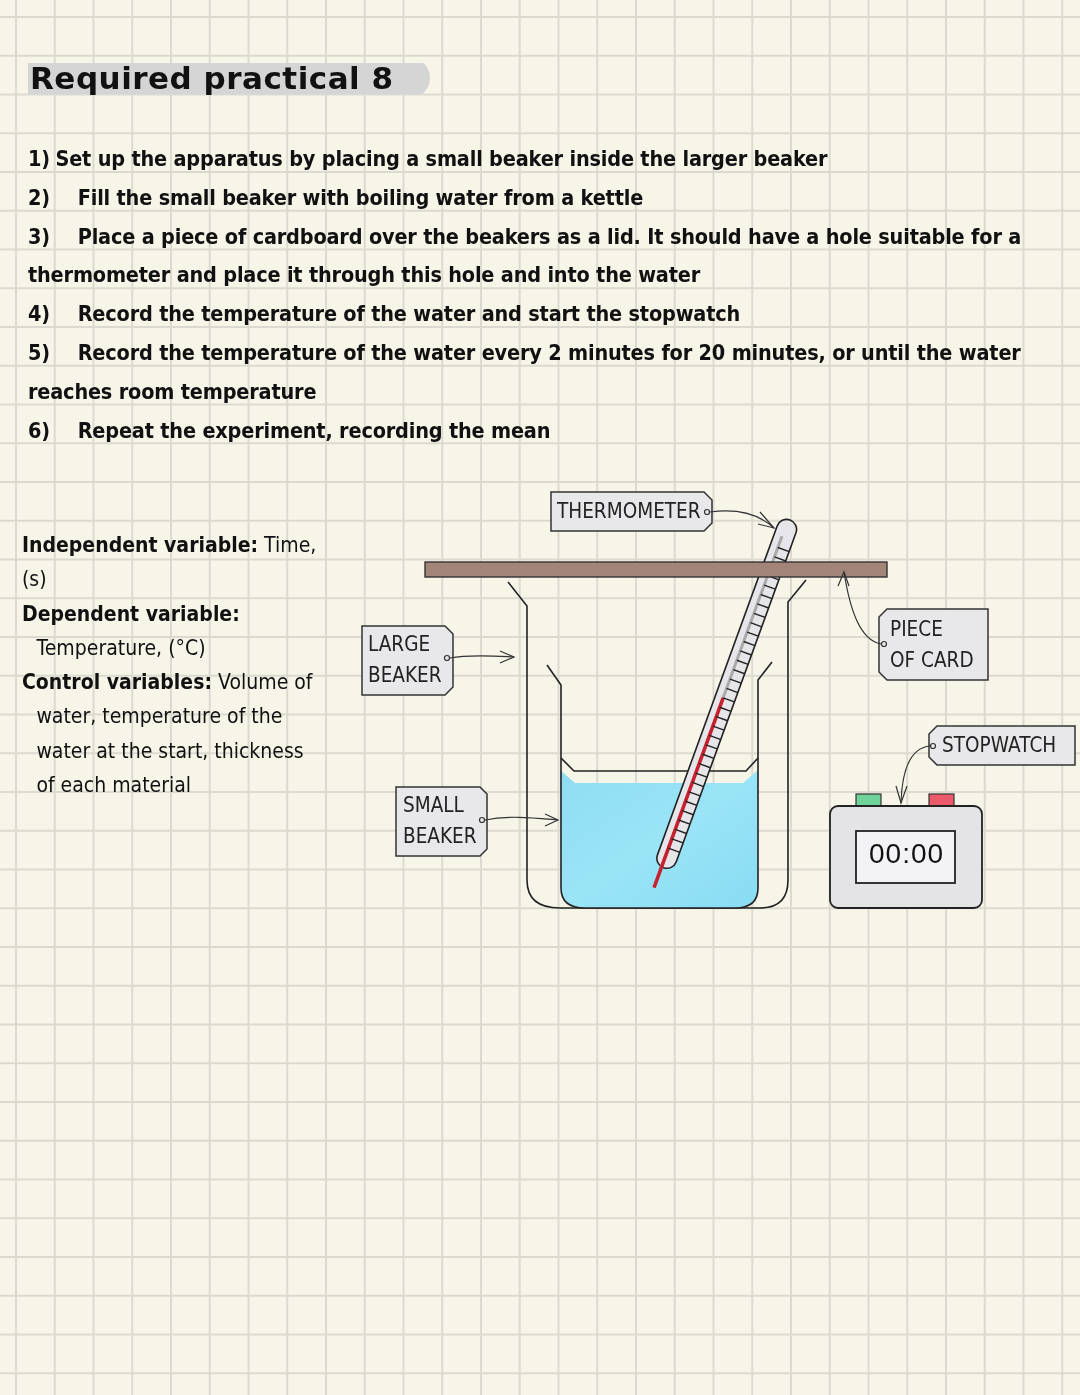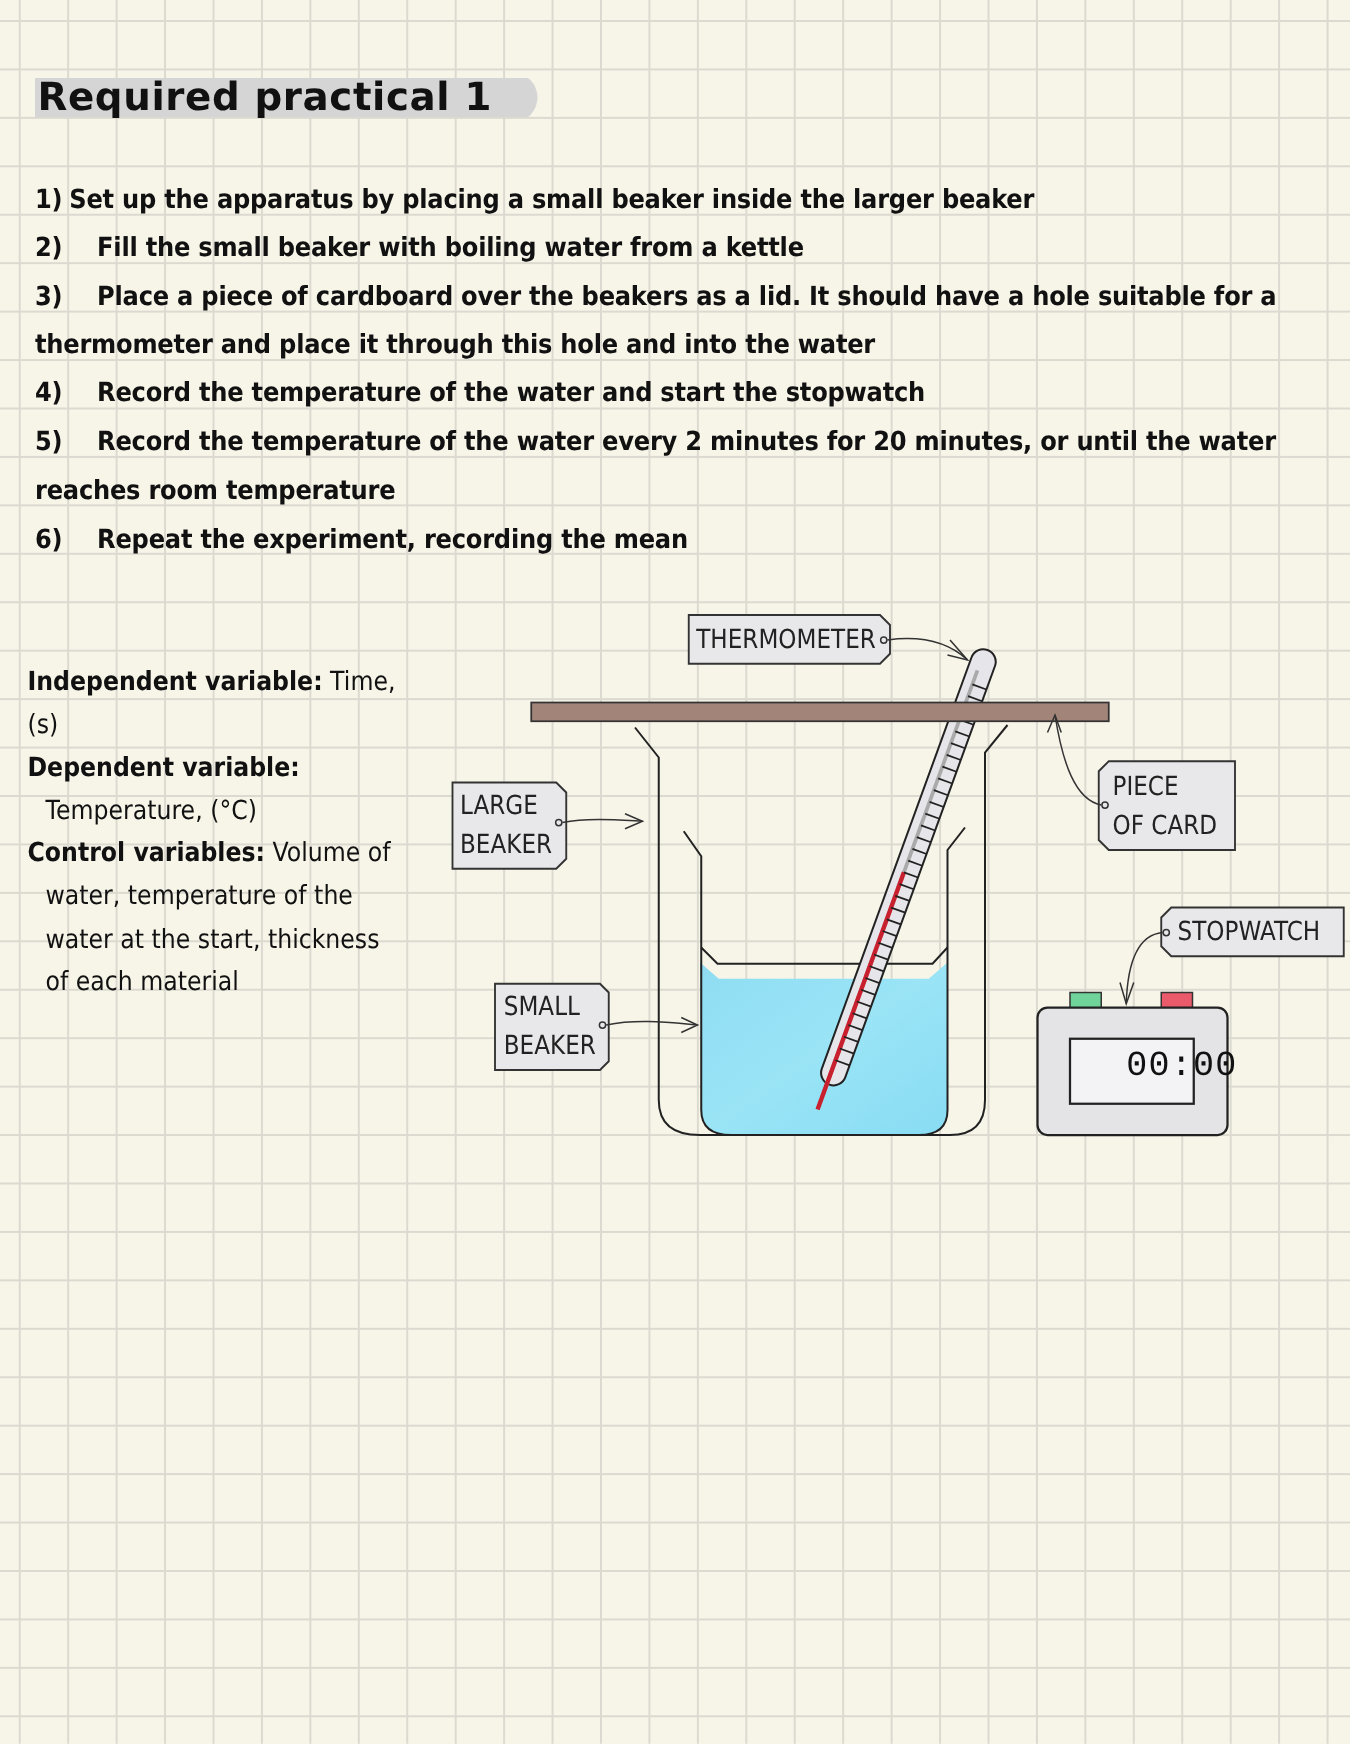--- a/index.html
+++ b/index.html
@@ -39,28 +39,28 @@
     .vars .b { font-weight: bold; }
     .vars .ind { padding-left: 16px; }
     svg.diagram { position: absolute; left: 0; top: 0; }
     .label {
       position: absolute; font-family: "DejaVu Sans", sans-serif;
       font-size: 21px; color: #222; line-height: 31px;
       transform: scaleX(0.88); transform-origin: left top;
       white-space: nowrap;
     }
     .display {
-      position: absolute; font-family: Liberation Mono, monospace;
-      font-size: 28px; color: #111; letter-spacing: 1px; margin-left: 32px;
+      position: absolute; font-family: Liberation Sans, sans-serif;
+      font-size: 28px; color: #111; letter-spacing: 1px;
     }
   </style>
 </head>
 <body>
 
-<div class="title">Required practical 1</div>
+<div class="title">Required practical 8</div>
 
 <div class="steps">
   <div class="line">
     <span class="num tight">1)</span><span>Set up the apparatus by placing a small beaker inside the larger beaker</span>
   </div>
   <div class="line">
     <span class="num">2)</span><span>Fill the small beaker with boiling water from a kettle</span>
   </div>
   <div class="line">
     <span class="num">3)</span><span>Place a piece of cardboard over the beakers as a lid. It should have a hole suitable for a</span>

